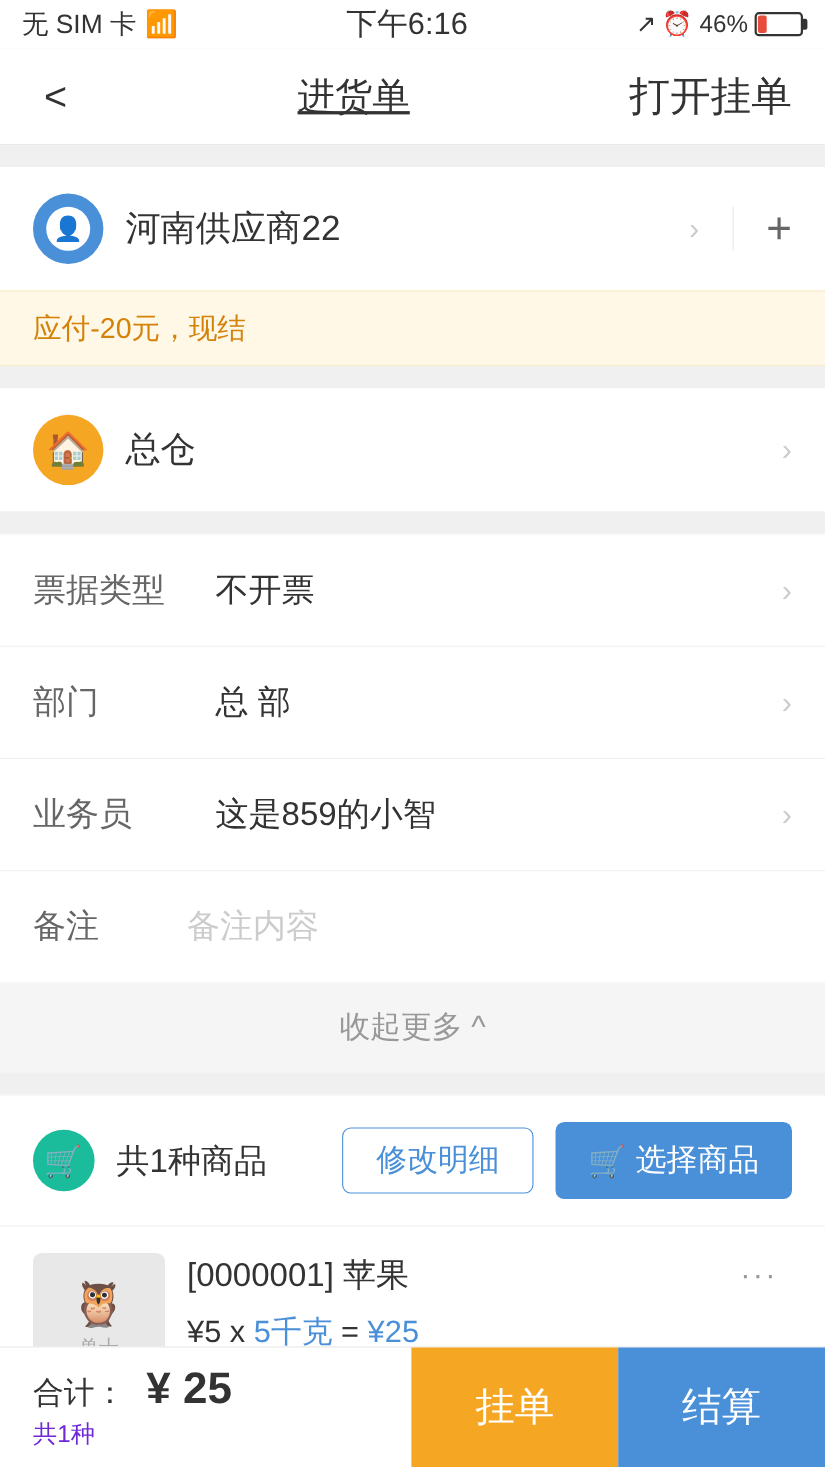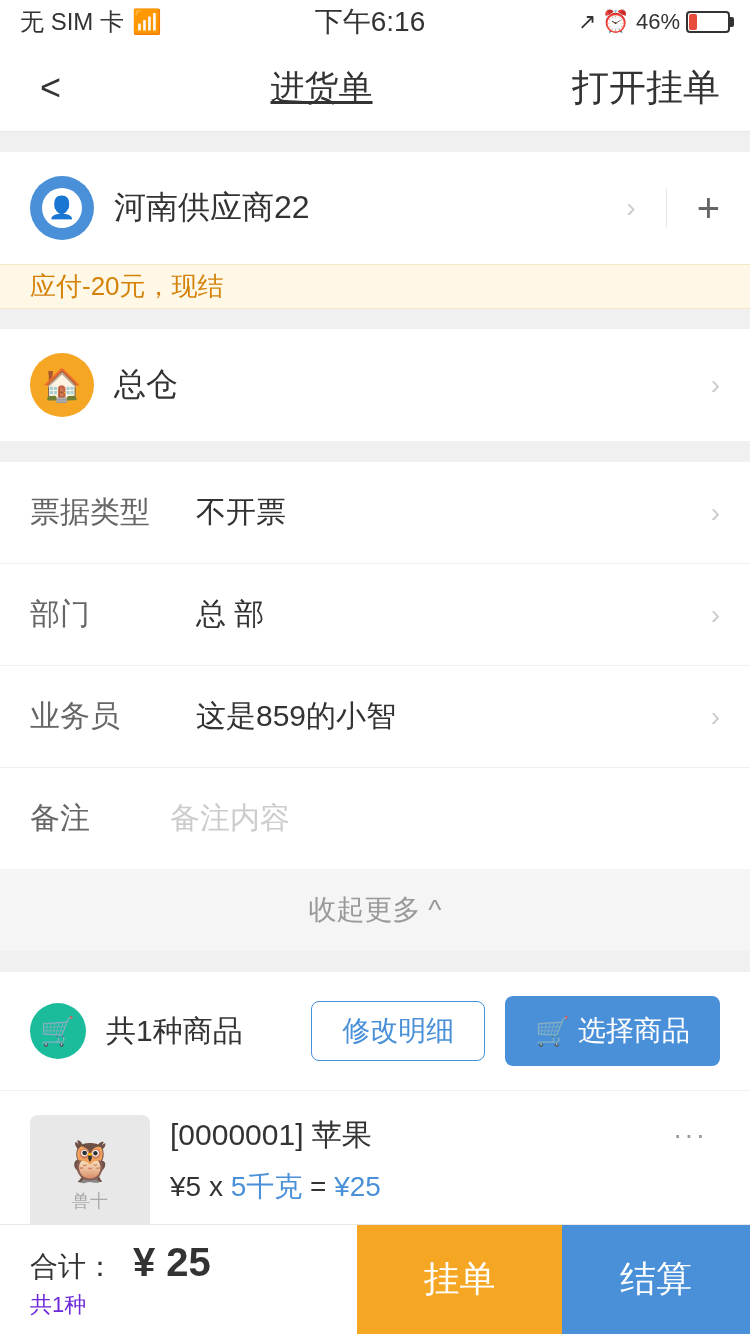--- a/index.html
+++ b/index.html
@@ -145,21 +145,21 @@
     }
     .supplier-add {
       font-size: 40px;
       color: #666;
       cursor: pointer;
     }
 
     
     .notice-bar {
       background: #fff8e6;
-      padding: 4px 30px;
+      padding: 16px 30px;
       font-size: 26px;
       color: #d4820a;
       border-top: 1px solid #f5e8c8;
       border-bottom: 1px solid #f5e8c8;
     }
 
     
     .warehouse-row {
       display: flex;
       align-items: center;
@@ -366,21 +366,21 @@
       font-size: 40px;
       font-weight: bold;
       color: #333;
     }
     .footer-total-count {
       font-size: 22px;
       color: #6d28d9;
       margin-top: 4px;
     }
     .footer-btn-suspend {
-      width: 205px;
+      width: 188px;
       height: 110px;
       background: #f5a623;
       display: flex;
       align-items: center;
       justify-content: center;
       font-size: 36px;
       color: #fff;
       cursor: pointer;
       flex-shrink: 0;
     }

